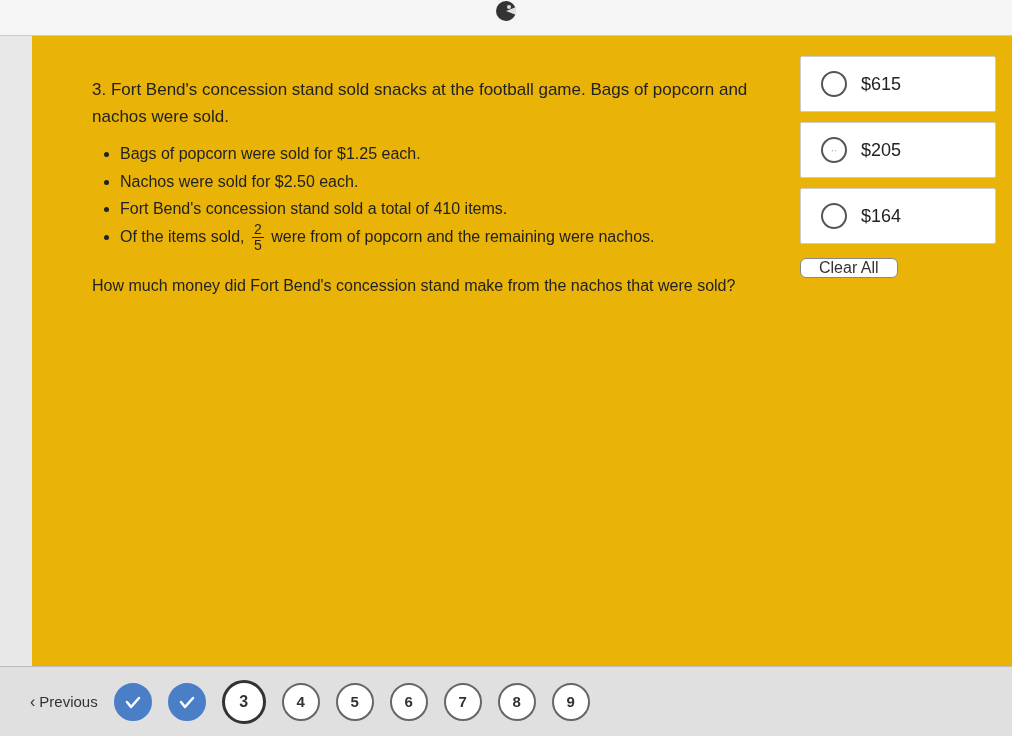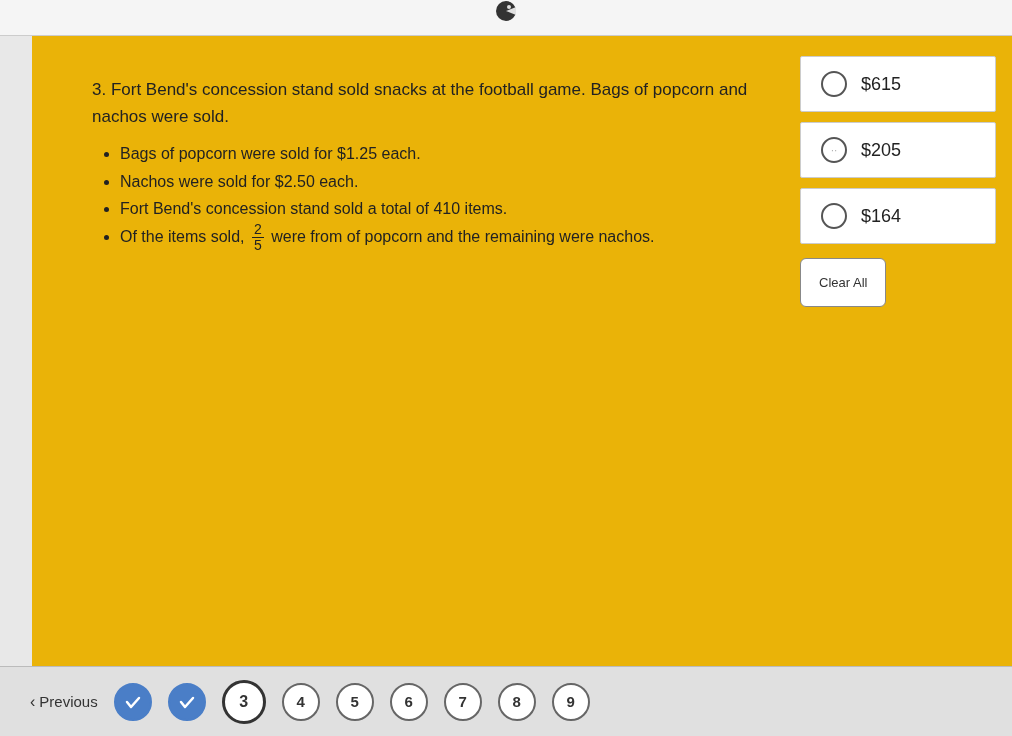--- a/index.html
+++ b/index.html
@@ -152,22 +152,22 @@
 
     .answer-value {
       font-size: 18px;
       color: #222;
     }
 
     .clear-all-btn {
       background: #fff;
       border: 1px solid #888;
       border-radius: 6px;
-      padding: 16px 18px;
-      font-size: 13px;
+      padding: 0 18px;
+      font-size: 16px;
       color: #333;
       cursor: pointer;
       align-self: flex-start;
       margin-top: 4px;
     }
 
     
     .bottom-nav {
       background: #e0e0e0;
       border-top: 1px solid #bbb;
@@ -285,20 +285,21 @@
       <li>
         <span>Of the items sold, </span>
         <span class="fraction">
           <span class="numerator">2</span>
           <span class="denominator">5</span>
         </span>
         <span> were from of popcorn and the remaining were nachos.</span>
       </li>
     </ul>
 
+    <div class="how-much-text">How much money did Fort Bend's concession stand make from the nachos that were sold?</div>
   </div>
 
   <div class="answer-options">
     <div class="answer-option">
       <div class="radio-circle"></div>
       <span class="answer-value">$615</span>
     </div>
     <div class="answer-option">
       <div class="radio-circle">
 

